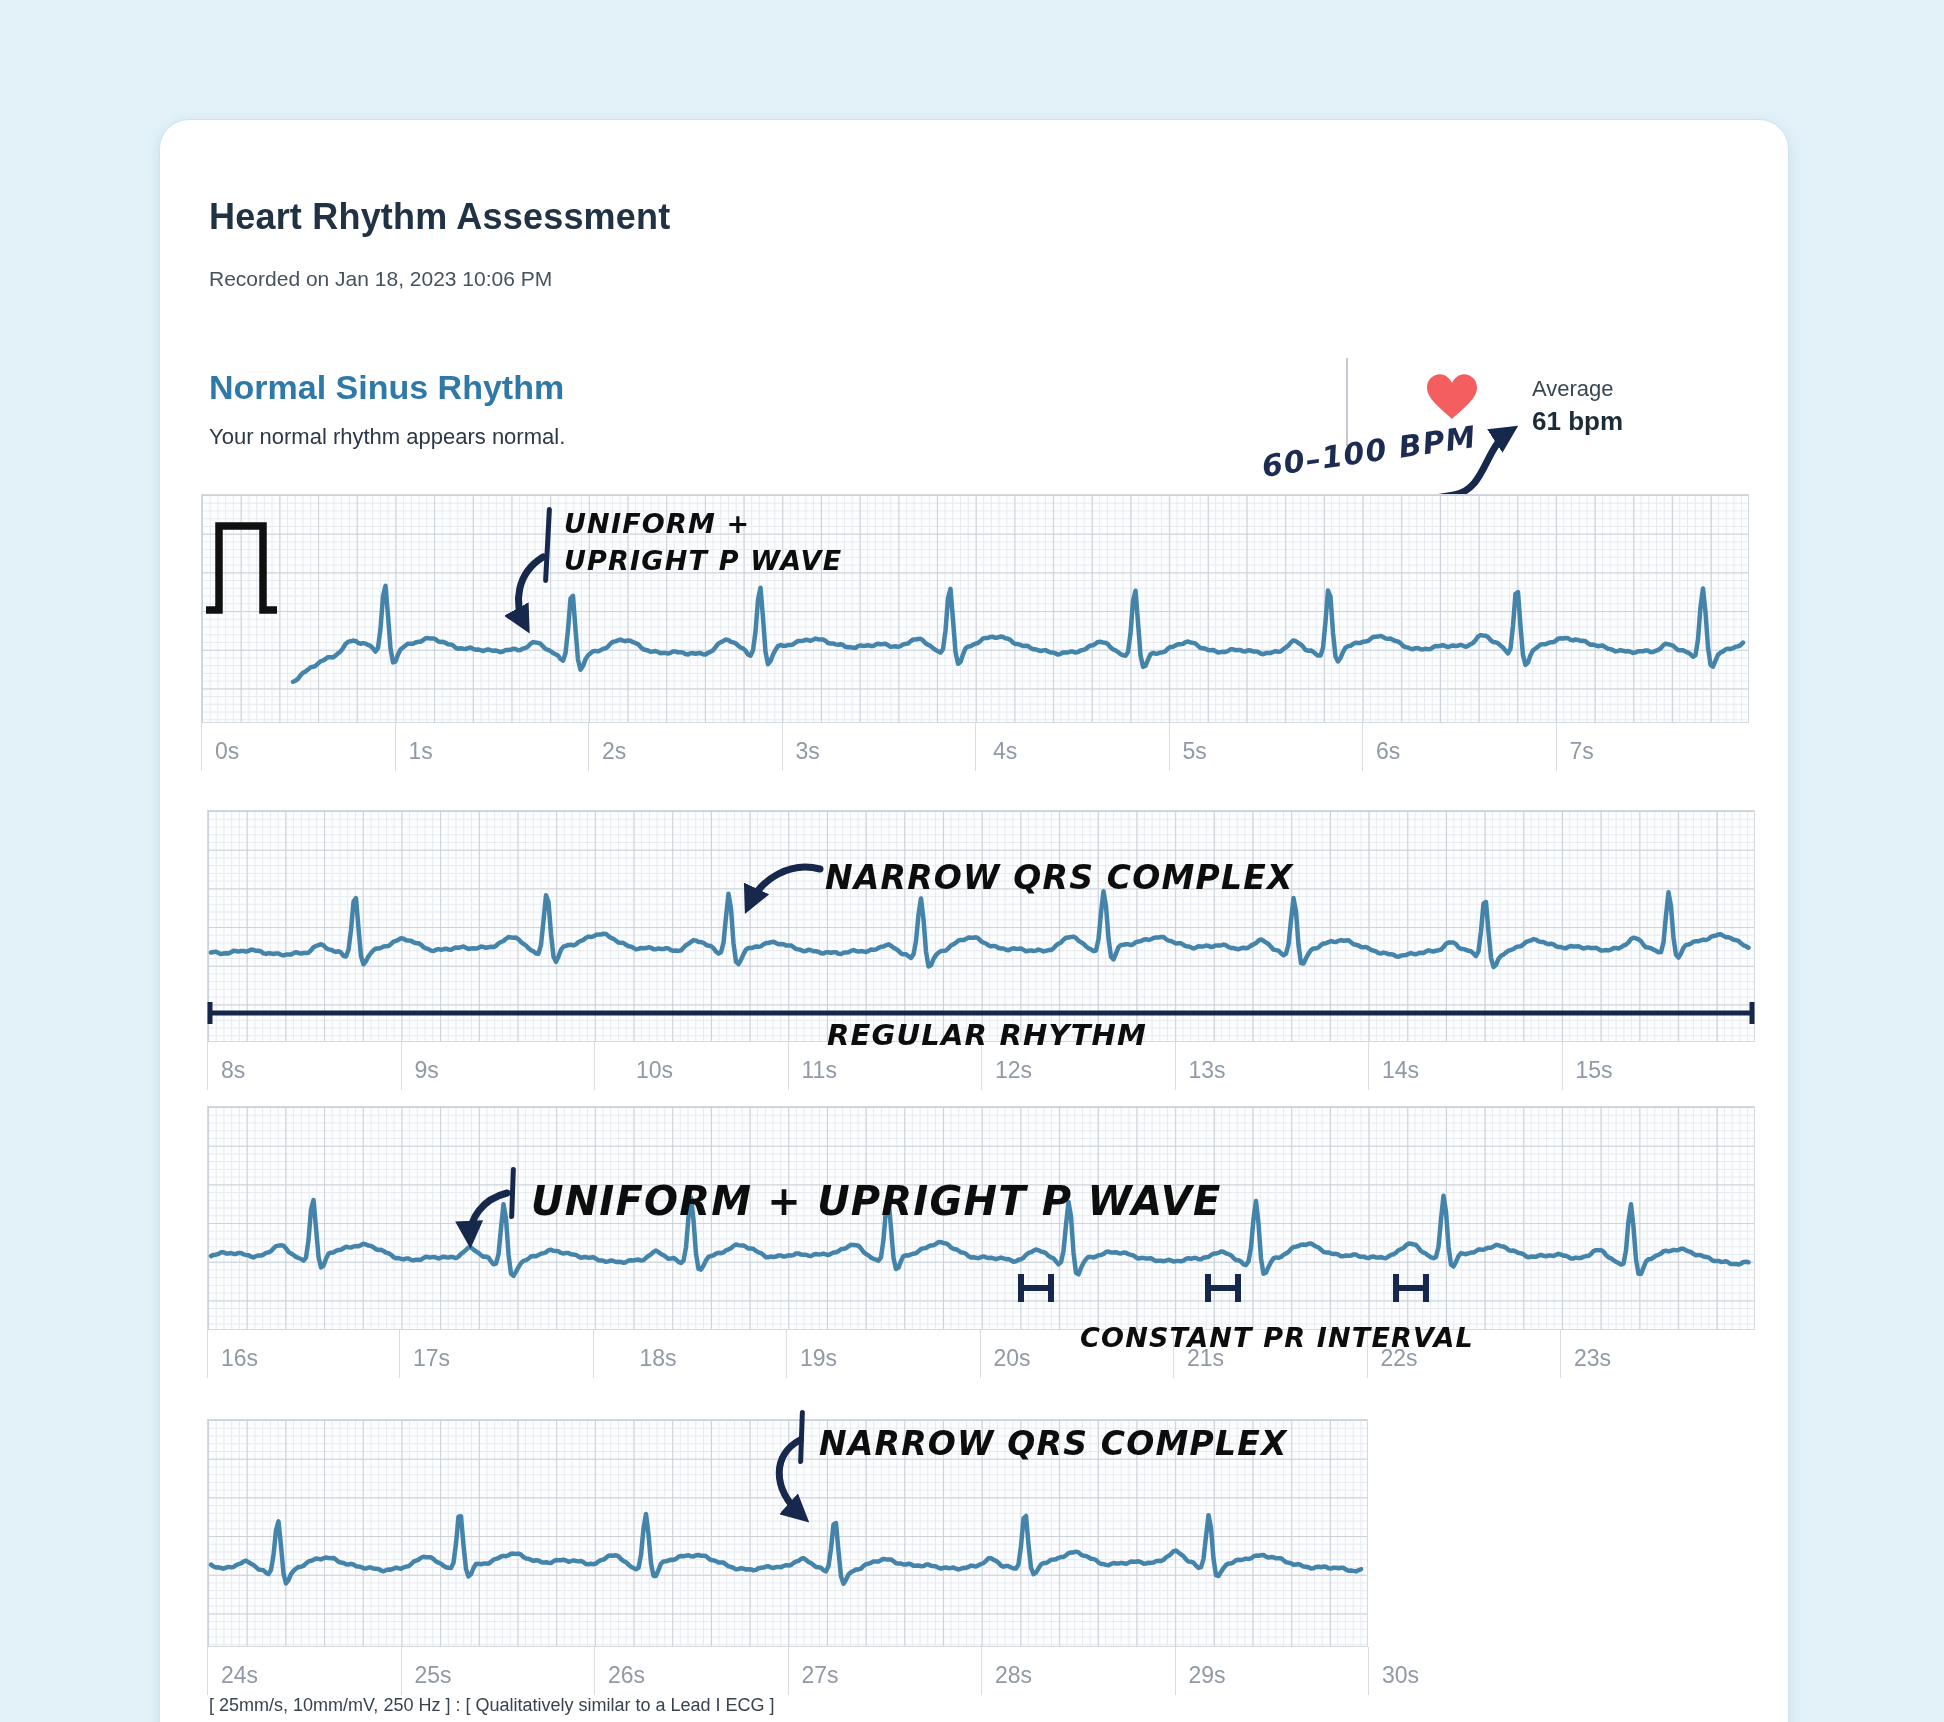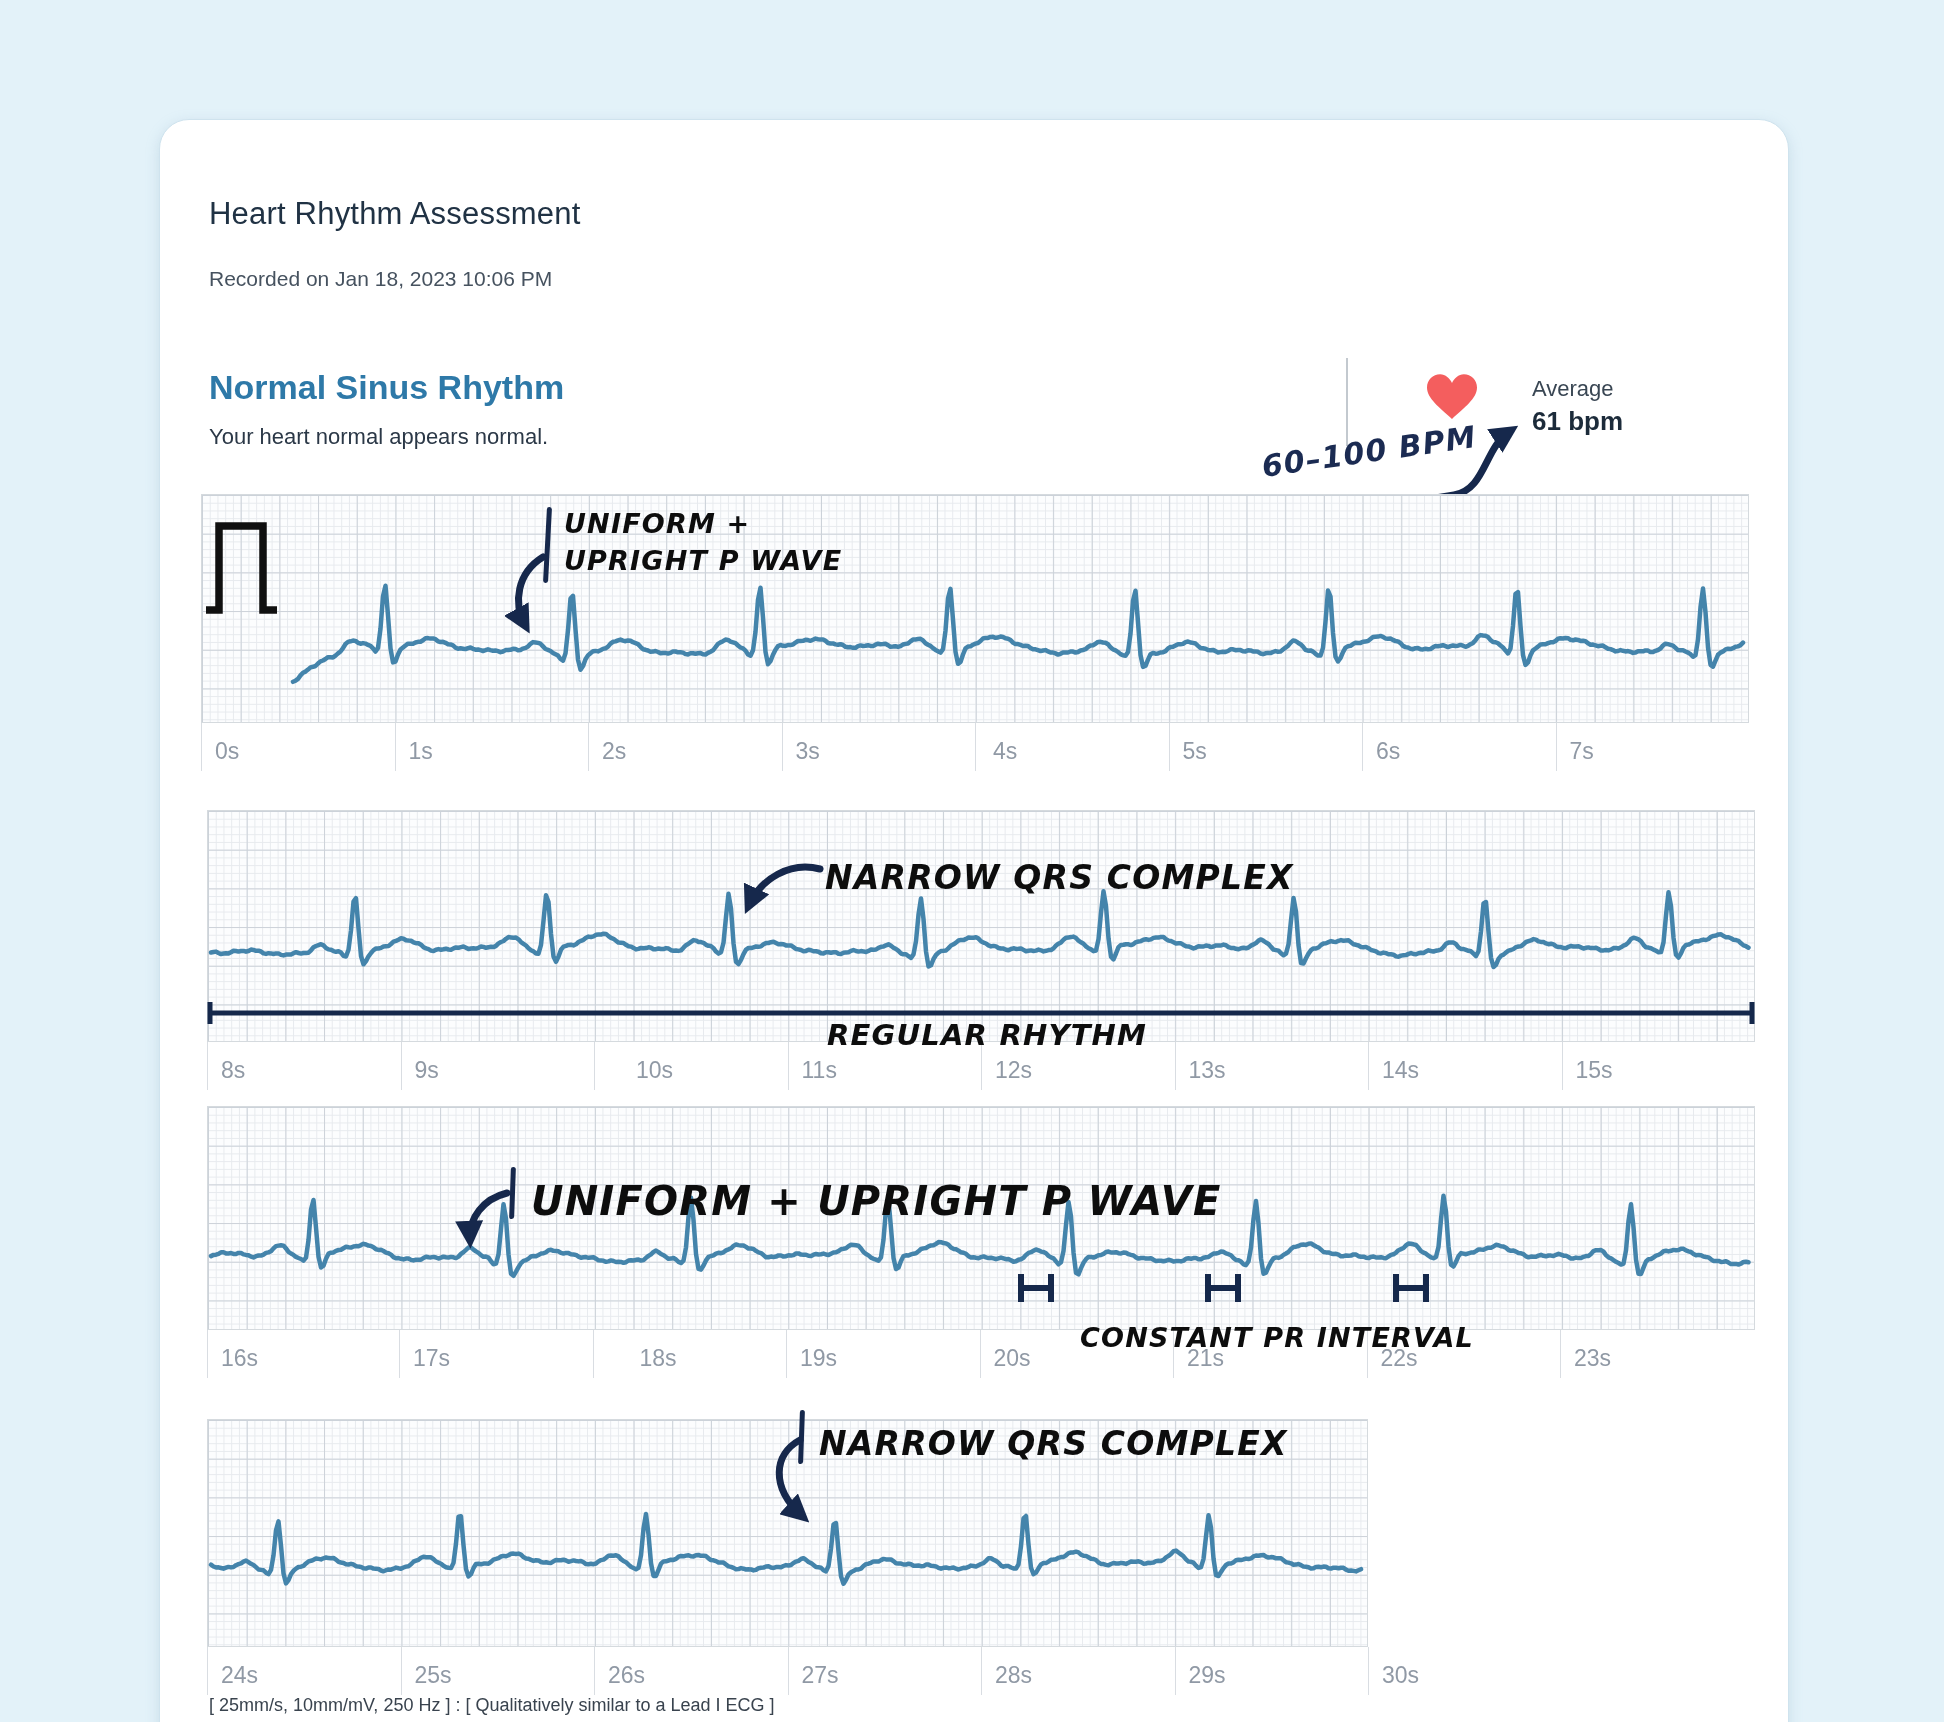--- a/index.html
+++ b/index.html
@@ -8,21 +8,21 @@
     background:#e3f2f9;
     font-family:"Liberation Sans", sans-serif;
     -webkit-font-smoothing:antialiased;
   }
   .card{
     position:absolute;left:159px;top:119px;width:1628px;height:1700px;
     background:#ffffff;border:1px solid #cfe3ee;border-radius:30px;
     box-shadow:0 4px 14px rgba(130,170,195,.28);
   }
   .abs{position:absolute;}
-  .page-title{left:209px;top:196px;font-size:31px;font-weight:400;color:#203244;letter-spacing:.2px;}
+  .page-title{left:209px;top:196px;font-size:36px;font-weight:700;color:#203244;letter-spacing:.2px;}
   .recorded{left:209px;top:267px;font-size:21px;color:#46525f;}
   .classification{left:209px;top:368px;font-size:34px;font-weight:700;color:#2e79a8;}
   .result-desc{left:209px;top:424px;font-size:22px;color:#2b3847;}
   .divider-v{left:1346px;top:358px;width:2px;height:88px;background:#c3c9cf;}
   .avg-label{left:1532px;top:376px;font-size:22px;color:#394653;}
   .avg-value{left:1532px;top:406px;font-size:26px;font-weight:700;color:#1c2b3a;}
   .hand{
     font-family:"DejaVu Sans", sans-serif;font-weight:700;font-style:italic;
     letter-spacing:1.2px;color:#0d0d0d;white-space:nowrap;
   }
@@ -58,21 +58,21 @@
 </style>
 </head>
 <body>
 
 <div class="card"></div>
 
 <div class="abs page-title">Heart Rhythm Assessment</div>
 <div class="abs recorded">Recorded on Jan 18, 2023 10:06 PM</div>
 
 <div class="abs classification">Normal Sinus Rhythm</div>
-<div class="abs result-desc">Your heart normal appears normal.</div>
+<div class="abs result-desc">Your normal rhythm appears normal.</div>
 
 <div class="abs divider-v"></div>
 <svg class="abs" style="left:1427px;top:374px;" width="50" height="46" viewBox="0 0 32 29">
   <path d="M16,28.6 C8,21 0,15.5 0,8.4 C0,3.8 3.8,0 8.4,0 C11.8,0 14.7,2.7 16,5.6 C17.3,2.7 20.2,0 23.6,0 C28.2,0 32,3.8 32,8.4 C32,15.5 24,21 16,28.6 Z" fill="#f45e5e"></path>
 </svg>
 <div class="abs avg-label">Average</div>
 <div class="abs avg-value">61 bpm</div>
 
 <div class="abs hand hand-navy bpm-note">60–100 BPM</div>
 <svg class="abs" style="left:1258px;top:416px;" width="270" height="110" viewBox="0 0 270 110">

